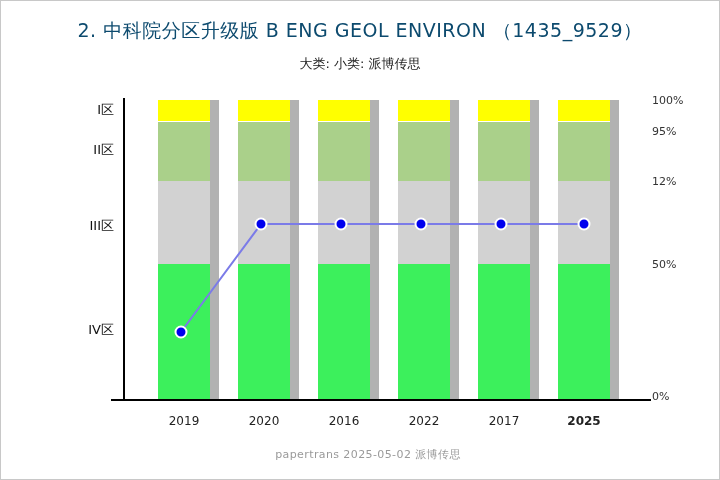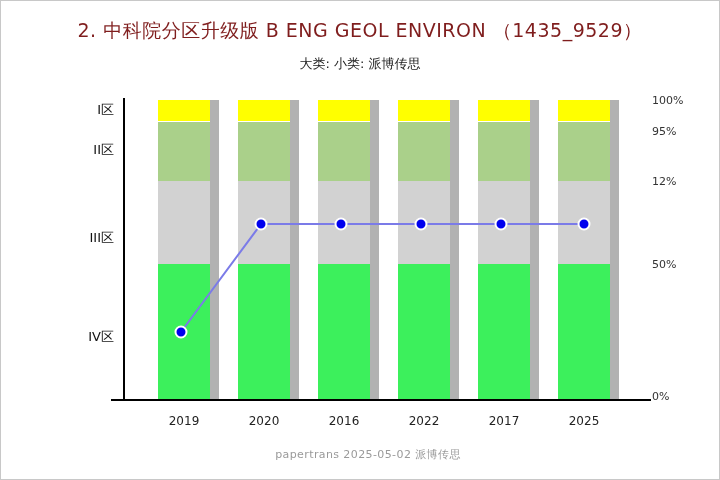--- a/index.html
+++ b/index.html
@@ -6,21 +6,21 @@
   body{
     width:720px;height:480px;
     background:#ffffff;
     font-family:"DejaVu Sans","Liberation Sans",sans-serif;
     position:relative;overflow:hidden;
   }
   #frame{position:absolute;inset:0;border:1px solid #c8c8c8;box-sizing:border-box;}
 
   .title{
     position:absolute;top:18px;left:0;width:720px;text-align:center;
-    font-size:19px;color:#7f1d1d;letter-spacing:.5px;white-space:nowrap;
+    font-size:19px;color:#0c4a6e;letter-spacing:.5px;white-space:nowrap;
   }
   .subtitle{
     position:absolute;top:55px;left:0;width:720px;text-align:center;
     font-size:13px;color:#222;white-space:nowrap;
   }
   .footer{
     position:absolute;top:447px;left:8px;width:720px;text-align:center;
     font-size:11px;color:#9a9a9a;letter-spacing:.4px;white-space:nowrap;
   }
   .axis-v{position:absolute;left:123px;top:98px;width:2px;height:302px;background:#000;}
@@ -94,37 +94,37 @@
       <div class="seg" style="top: 0px; height: 21px; background: rgb(255, 255, 0);"></div>
       <div class="seg" style="top: 22px; height: 59px; background: rgb(170, 208, 138);"></div>
       <div class="seg" style="top: 81px; height: 83px; background: rgb(210, 210, 210);"></div>
       <div class="seg" style="top: 164px; height: 135px; background: rgb(60, 240, 92);"></div>
       <div class="shadow"></div>
     </div>
   </div>
 <div id="leftlabels">
     <div class="ytick-left" style="top: 110px;">I区</div>
     <div class="ytick-left" style="top: 150px;">II区</div>
-    <div class="ytick-left" style="top: 238px; padding-left: 29px;">III区</div>
-    <div class="ytick-left" style="top: 330px; margin-top: 7px;">IV区</div>
+    <div class="ytick-left" style="top: 226px; padding-left: 29px;">III区</div>
+    <div class="ytick-left" style="top: 330px;">IV区</div>
   </div>
 <div id="right-ticks">
     <div class="ytick-right" style="top: 100px;">100%</div>
     <div class="ytick-right" style="top: 131px;">95%</div>
     <div class="ytick-right" style="top: 181px;">12%</div>
     <div class="ytick-right" style="top: 264px;">50%</div>
     <div class="ytick-right" style="top: 396px;">0%</div>
   </div>
 <div id="xticks">
     <div class="xtick" style="left: 184px;">2019</div>
     <div class="xtick" style="left: 264px;">2020</div>
     <div class="xtick" style="left: 344px;">2016</div>
     <div class="xtick" style="left: 424px;">2022</div>
     <div class="xtick" style="left: 504px;">2017</div>
-    <div class="xtick" style="left: 584px;">2025</div>
+    <div class="xtick" style="left: 584px; font-weight: bold;">2025</div>
   </div>
 
 <svg id="lineLayer" width="720" height="480" viewBox="0 0 720 480">
     <polyline points="181,332 261,224 341,224 421,224 501,224 584,224" fill="none" stroke="#7B7BE8" stroke-width="2"></polyline>
     <circle cx="181" cy="332" r="5.5" fill="#0000EE" stroke="#FFFFFF" stroke-width="2"></circle>
     <circle cx="261" cy="224" r="5.5" fill="#0000EE" stroke="#FFFFFF" stroke-width="2"></circle>
     <circle cx="341" cy="224" r="5.5" fill="#0000EE" stroke="#FFFFFF" stroke-width="2"></circle>
     <circle cx="421" cy="224" r="5.5" fill="#0000EE" stroke="#FFFFFF" stroke-width="2"></circle>
     <circle cx="501" cy="224" r="5.5" fill="#0000EE" stroke="#FFFFFF" stroke-width="2"></circle>
     <circle cx="584" cy="224" r="5.5" fill="#0000EE" stroke="#FFFFFF" stroke-width="2"></circle>

